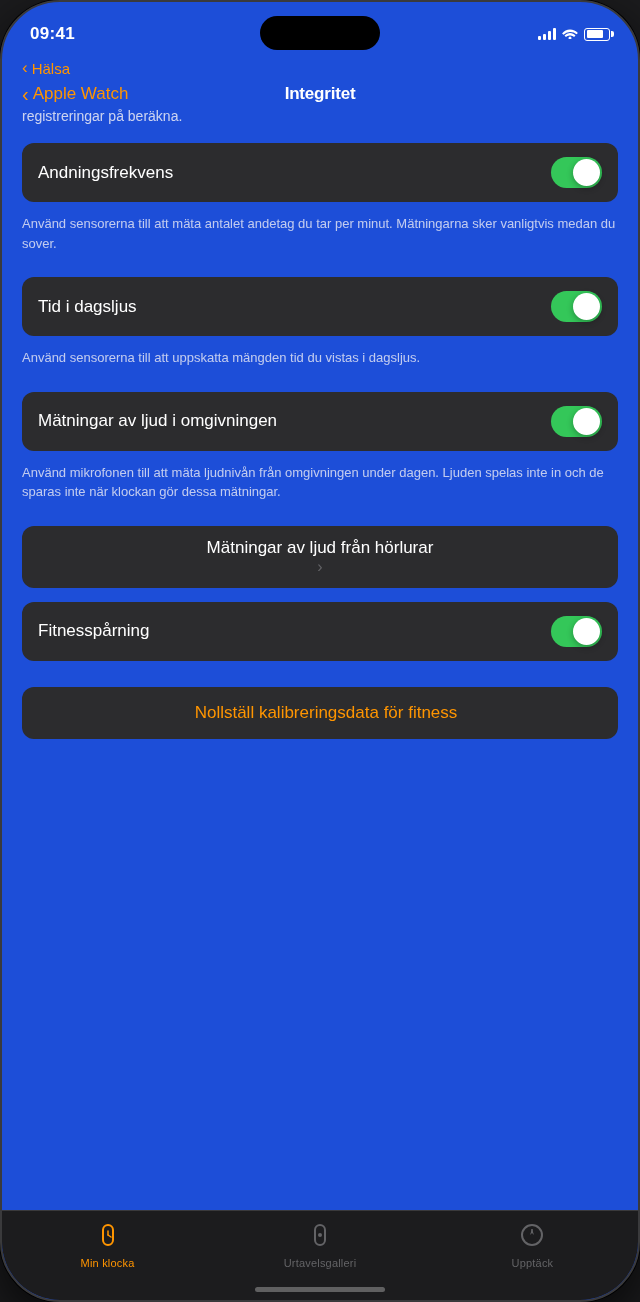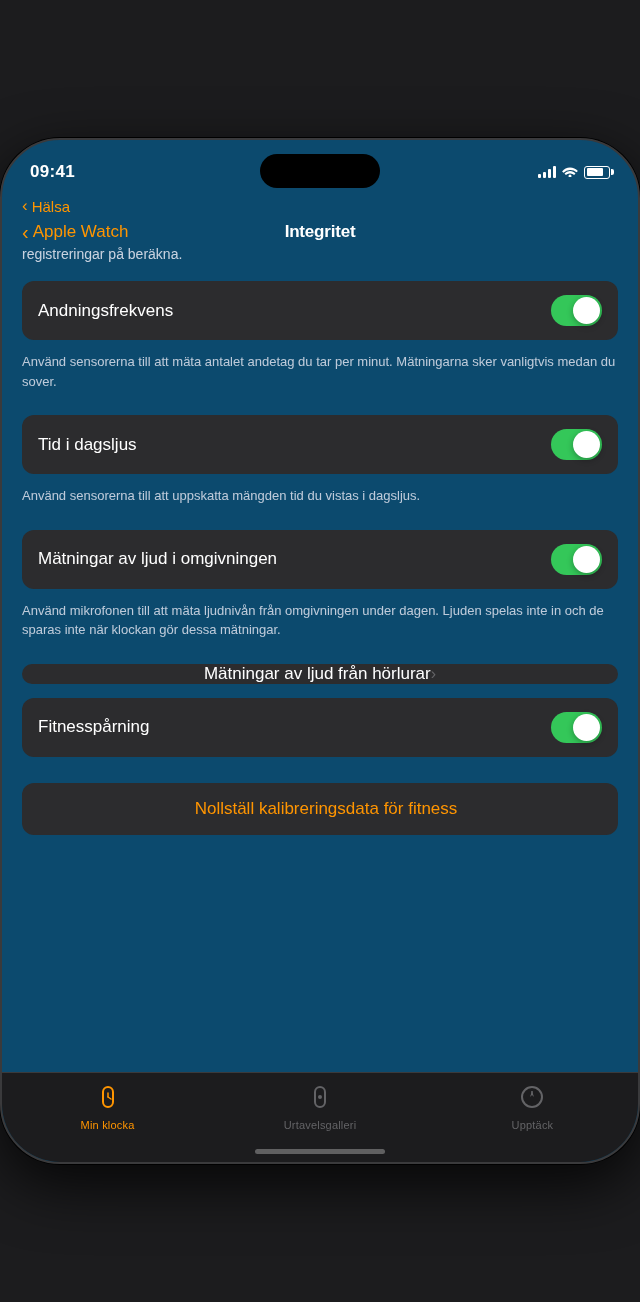--- a/index.html
+++ b/index.html
@@ -8,22 +8,22 @@
       background: #1c1c1e;
       display: flex;
       justify-content: center;
       align-items: center;
       min-height: 100vh;
       font-family: -apple-system, 'SF Pro Display', 'Helvetica Neue', Arial, sans-serif;
     }
 
     .phone-frame {
       width: 640px;
-      height: 1026px;
-      background: #0c4a6e;
+      height: 1302px;
+      background: #1d4ed8;
       border-radius: 60px;
       border: 2px solid #3a3a3c;
       position: relative;
       overflow: hidden;
       box-shadow: 0 0 0 1px #000, 0 20px 60px rgba(0,0,0,0.8);
     }
 
     
     .dynamic-island {
       position: absolute;
@@ -204,22 +204,23 @@
       height: 27px;
       background: #fff;
       border-radius: 50%;
       box-shadow: 0 2px 6px rgba(0,0,0,0.3);
     }
 
     
     .chevron-row {
       display: flex;
       align-items: center;
-      justify-content: center;
-      padding: 0 16px;
+      justify-content: flex-end;
+      padding: 12px 16px;
+      flex-direction: column;
     }
 
     .chevron-icon {
       color: #636366;
       font-size: 16px;
     }
 
     
     .reset-button {
       background: #2c2c2e;

